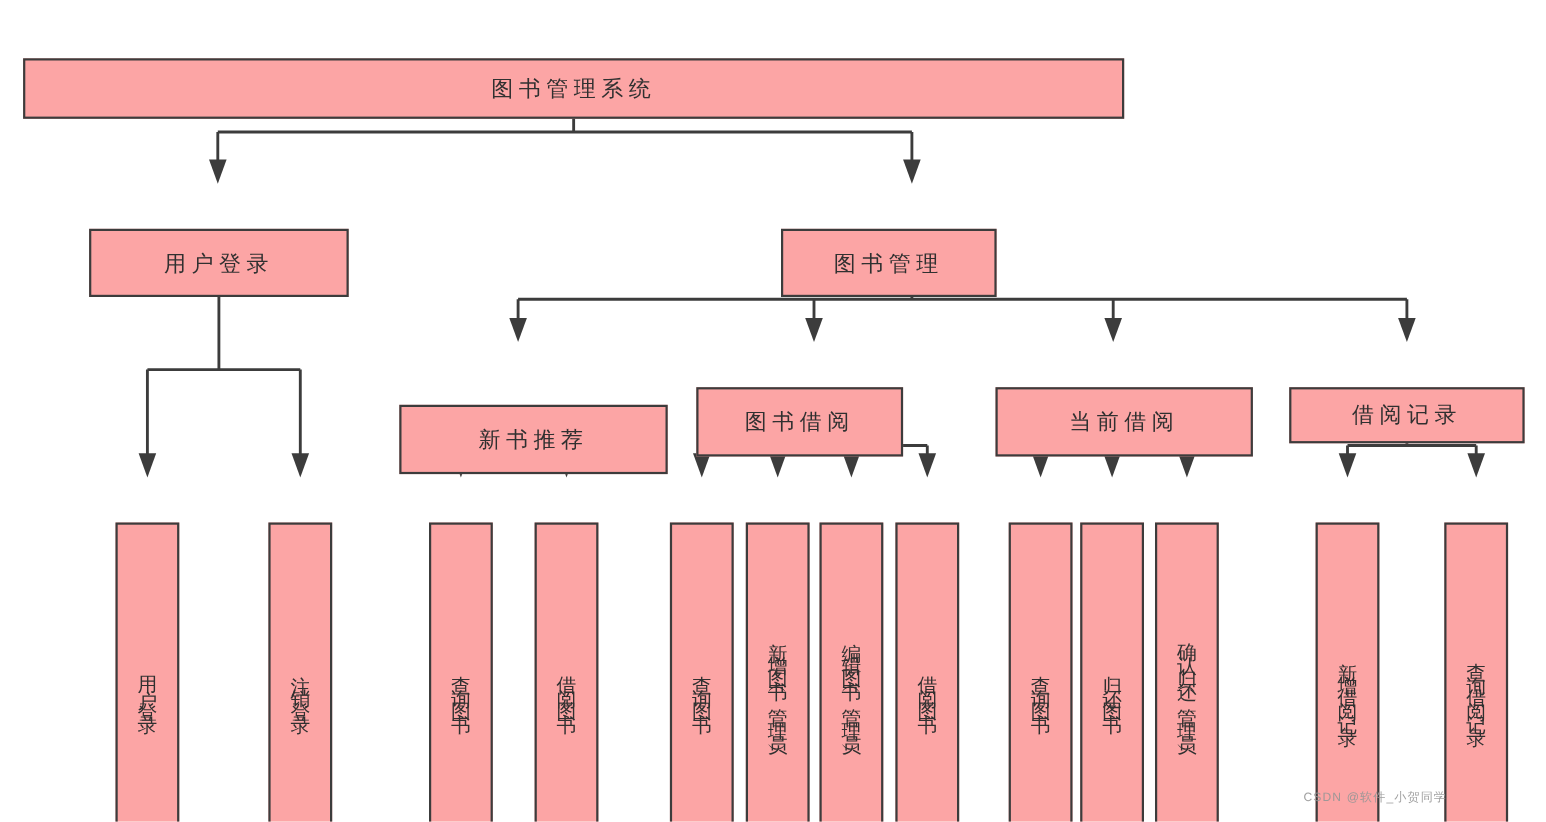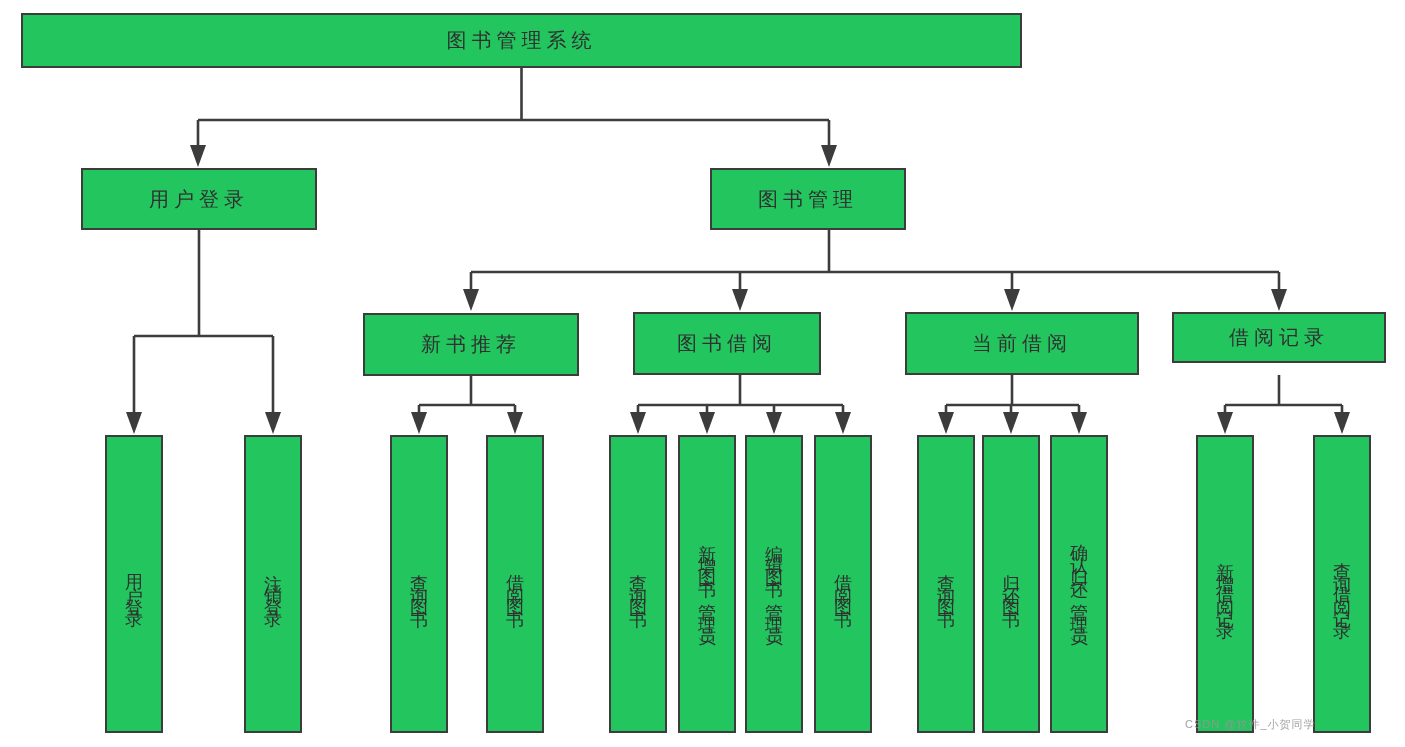--- a/index.html
+++ b/index.html
@@ -23,27 +23,28 @@
     fill: none;
   }
   .connectors polygon {
     fill: #3c3c3c;
     stroke: none;
   }
   .node {
     position: absolute;
     box-sizing: border-box;
     border: 2.6px solid #3c3c3c;
-    background: #22c55e;
+    background: #fca5a5;
     display: flex;
     align-items: center;
     justify-content: center;
     font-size: 20px;
     letter-spacing: 5px;
     white-space: nowrap;
+    margin-top: 40px;
   }
   .node span { display: block; }
   .vnode {
     font-size: 18px;
     letter-spacing: 12px;
     writing-mode: vertical-lr;
     text-orientation: upright;
     white-space: normal;
   }
   .watermark {
@@ -116,21 +117,21 @@
     <span>图书管理系统</span>
   </div>
 
   <div class="node" style="left:81px; top:168px; width:236px; height:62px;">
     <span>用户登录</span>
   </div>
   <div class="node" style="left:710px; top:168px; width:196px; height:62px;">
     <span>图书管理</span>
   </div>
 
-  <div class="node" style="left:363px; top:313px; width:216px; height:63px;">
+  <div class="node" style="left:363px; top:328px; width:244px; height:63px;">
     <span>新书推荐</span>
   </div>
   <div class="node" style="left:633px; top:312px; width:188px; height:63px;font-family:Liberation Mono, monospace;">
     <span>图书借阅</span>
   </div>
   <div class="node" style="left:905px; top:312px; width:234px; height:63px;">
     <span>当前借阅</span>
   </div>
   <div class="node" style="left:1172px; top:312px; width:214px; height:51px;">
     <span>借阅记录</span>

